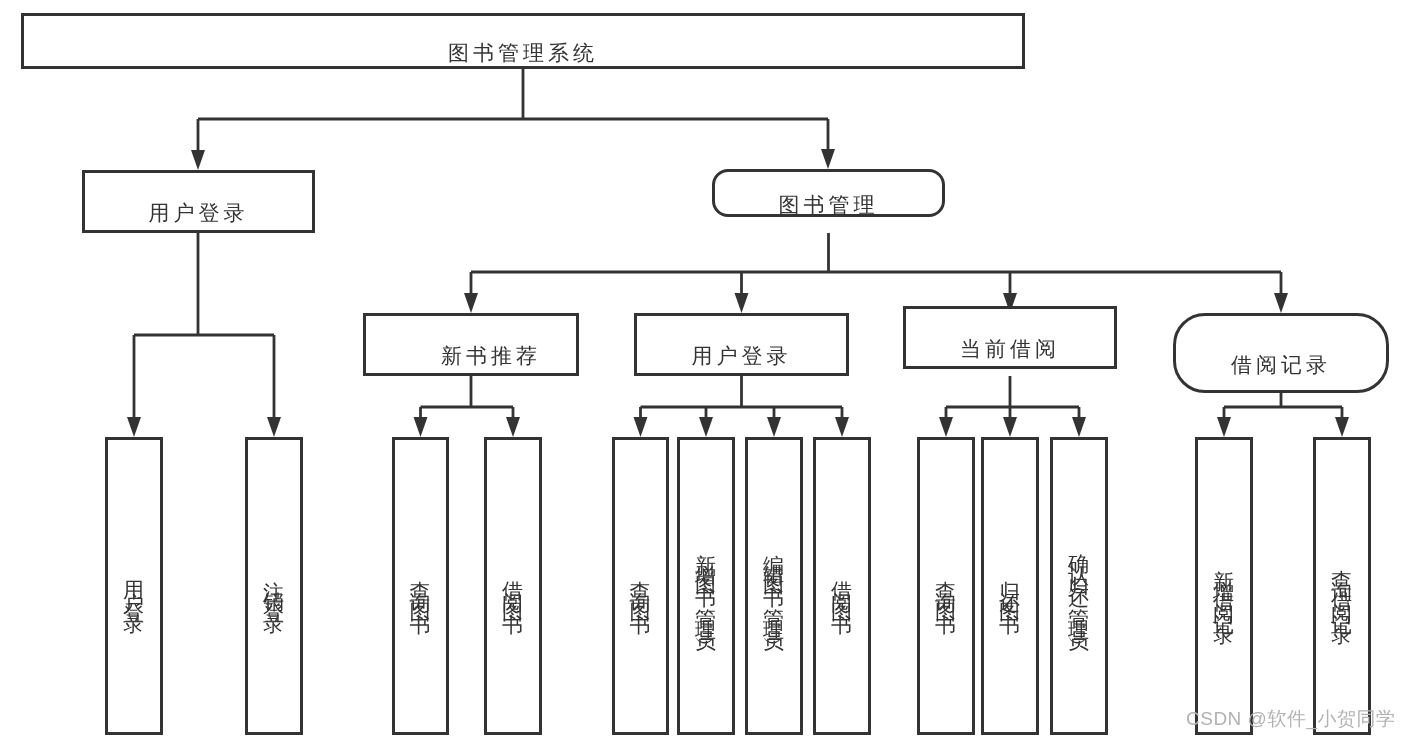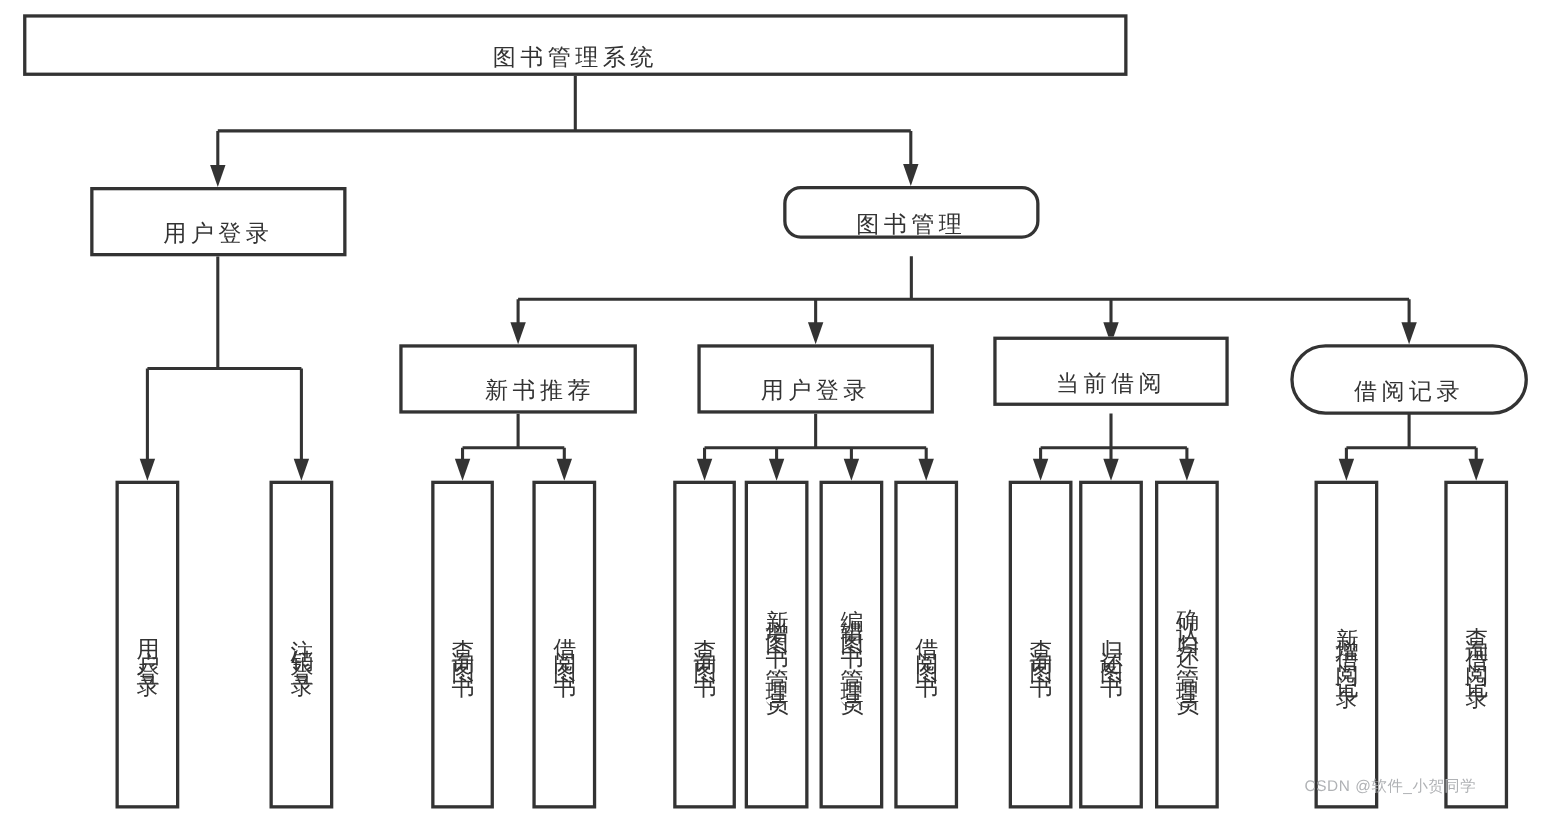--- a/index.html
+++ b/index.html
@@ -32,21 +32,21 @@
     writing-mode:vertical-lr;
     text-orientation:mixed;
     font-size:21px;
     letter-spacing:11px;
     line-height:1;
     white-space:nowrap;
   }
   #watermark{
     position:absolute;
     left:1186px;top:706px;
-    font-size:14px;
+    font-size:19px;
     color:#b0b2b5;
     letter-spacing:0.5px;
     white-space:nowrap;
     z-index:9;
   }
 </style>
 </head>
 <body>
 
 <div id="stage">
@@ -114,21 +114,21 @@
 
   <div class="box h" style="left:363px;top:313px;width:216px;height:63px;padding-left:40px;">
     <span>新书推荐</span>
   </div>
   <div class="box h" style="left:634px;top:313px;width:215px;height:63px;">
     <span>用户登录</span>
   </div>
   <div class="box h" style="left:903px;top:306px;width:214px;height:63px;">
     <span>当前借阅</span>
   </div>
-  <div class="box h" style="left:1173px;top:313px;width:216px;height:64px;border-radius:32px;">
+  <div class="box h" style="left:1173px;top:313px;width:216px;height:80px;border-radius:32px;">
     <span>借阅记录</span>
   </div>
 
   <div class="box v" style="left:105px;top:437px;width:58px;height:298px;">
     <span>用户登录</span>
   </div>
   <div class="box v" style="left:245px;top:437px;width:58px;height:298px;">
     <span>注销登录</span>
   </div>
 

